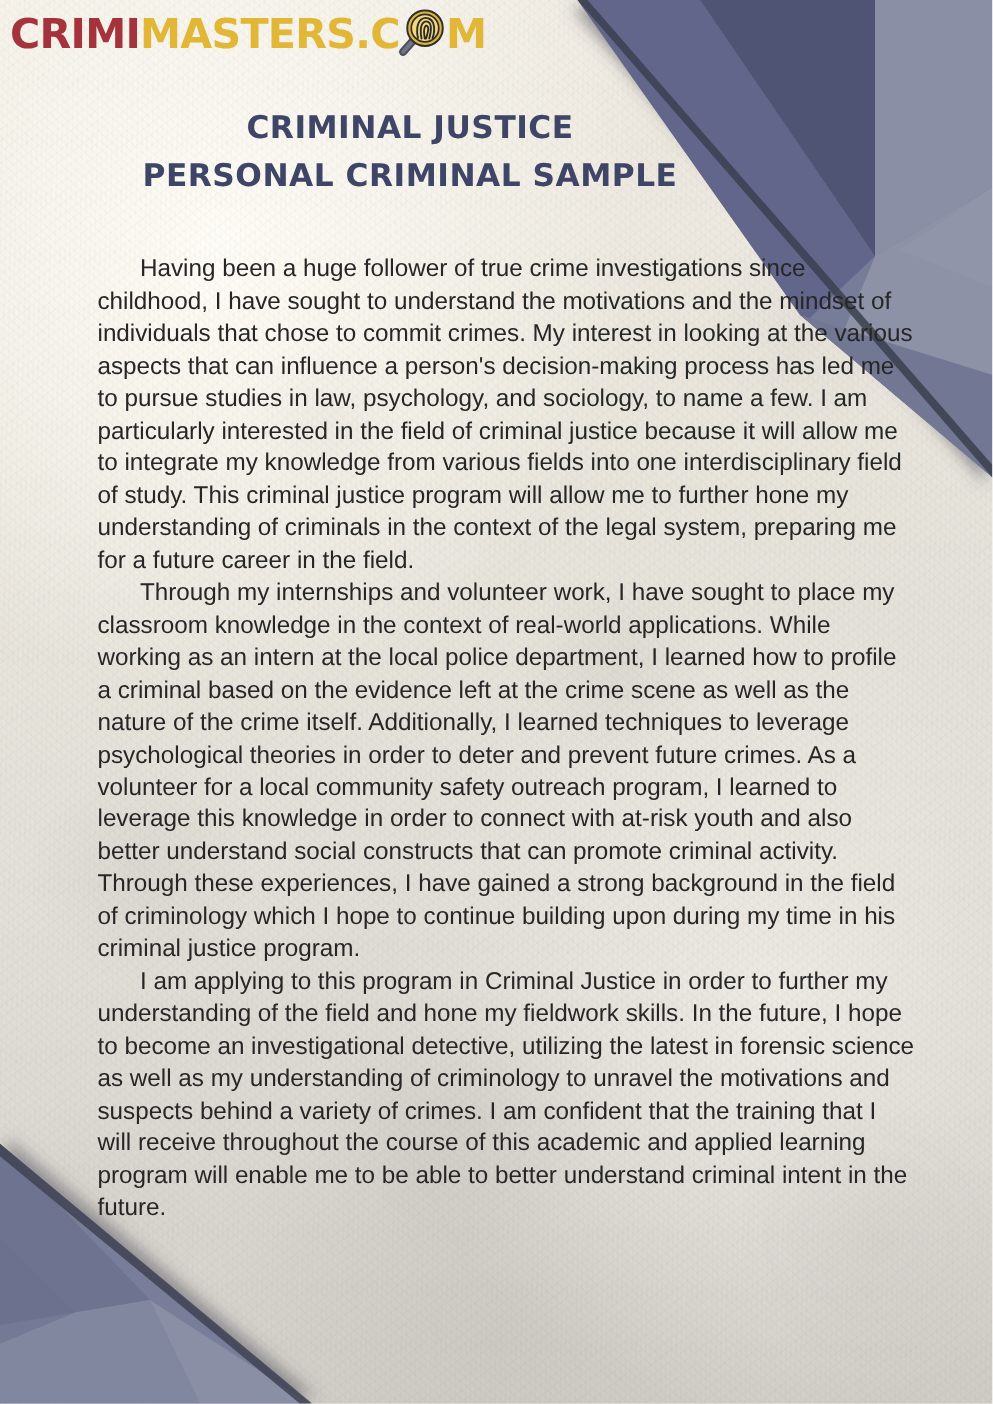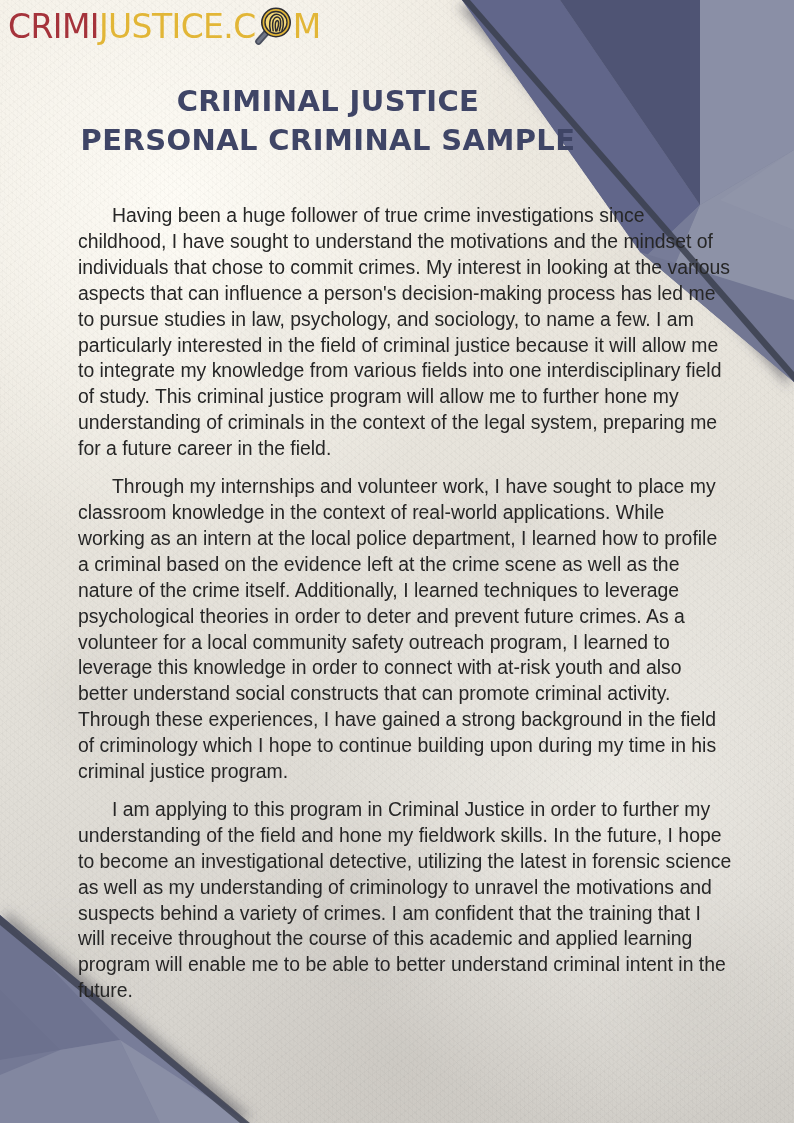--- a/index.html
+++ b/index.html
@@ -68,21 +68,21 @@
     position: absolute;
     left: 8px;
     top: 2px;
     height: 48px;
     display: flex;
     align-items: center;
     white-space: nowrap;
   }
   .logo-text {
     font-size: 33px;
-    font-weight: normal;
+    font-weight: bold;
     letter-spacing: -0.6px;
     line-height: 1;
     font-family: "DejaVu Sans", sans-serif;
   }
   .logo-crimi { color: #a5333b; }
   .logo-masters { color: #e2b637; }
   .logo-m-last { color: #e2b637; }
   .logo-glass {
     position: relative;
     display: inline-block;
@@ -96,42 +96,42 @@
   .title-block {
     position: absolute;
     left: 0;
     top: 82px;
     width: 656px;
     text-align: center;
   }
   .title-line {
     color: #3f4566;
     font-weight: bold;
-    font-size: 29px;
+    font-size: 25px;
     letter-spacing: 0.4px;
     line-height: 39px;
     font-family: "DejaVu Sans", sans-serif;
   }
 
   
   .body-block {
     position: absolute;
     left: 78px;
     top: 203px;
     width: 655px;
   }
   .para {
     color: #262626;
     font-size: 19.4px;
     line-height: 25.9px;
     text-indent: 34px;
     margin: 0;
     font-family: Liberation Sans, sans-serif;
   }
-  .para + .para { margin-top: 12px; }
+  .para + .para { margin-top: 0px; }
 </style>
 </head>
 <body>
 
 <div id="page">
 
   <div class="paper-base"></div>
   <div class="paper-mottle"></div>
   <div class="paper-grain"></div>
 
@@ -175,21 +175,21 @@
       <polygon points="0,915 120,1040 0,1060" fill="#6e7390"></polygon>
       <polygon points="0,1060 120,1040 160,1123 0,1123" fill="#8287a0"></polygon>
       <polygon points="120,1040 248,1123 160,1123" fill="#8a8fa6"></polygon>
       <polygon points="0,990 60,1050 0,1075" fill="#6a6f8d" opacity="0.6"></polygon>
     </g>
     <polygon points="0,915 0,925 240,1123 250,1123" fill="#3b3f4e" opacity="0.8"></polygon>
   </svg>
 
   <div class="logo">
     <span class="logo-text logo-crimi">CRIMI</span>
-      <span class="logo-text logo-masters">JUSTICE.C</span>
+      <span class="logo-text logo-masters">MASTERS.C</span>
       <span class="logo-glass">
       <svg viewBox="0 0 42 44" width="42" height="44">
 
         <g transform="rotate(0)">
           <line x1="13.5" y1="28.5" x2="5.5" y2="37.5" stroke="#4a4f5e" stroke-width="6.6" stroke-linecap="round"></line>
           <line x1="13.5" y1="28.5" x2="5.5" y2="37.5" stroke="#6f7585" stroke-width="3.2" stroke-linecap="round"></line>
         </g>
 
         <circle cx="23" cy="18.5" r="14.2" fill="#e2b637" stroke="#2e2e33" stroke-width="1.6"></circle>
 

